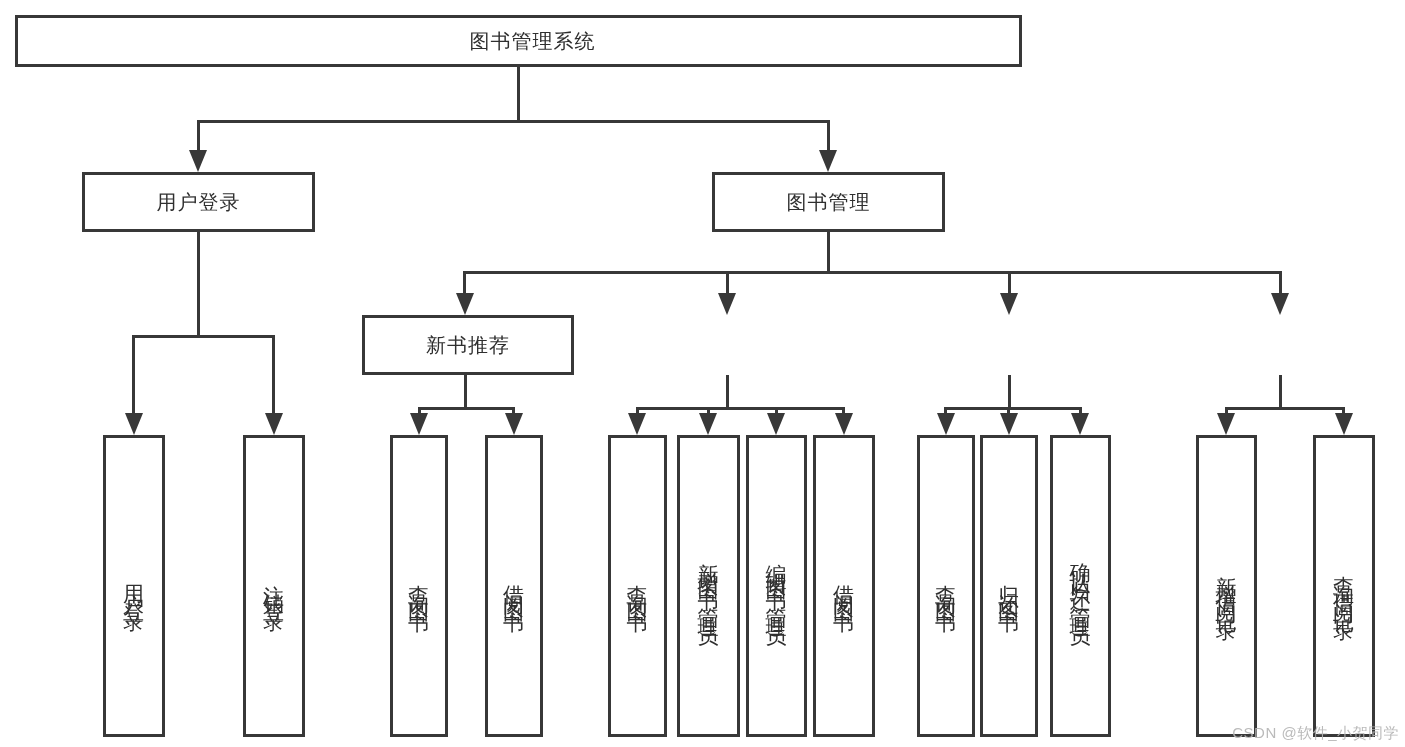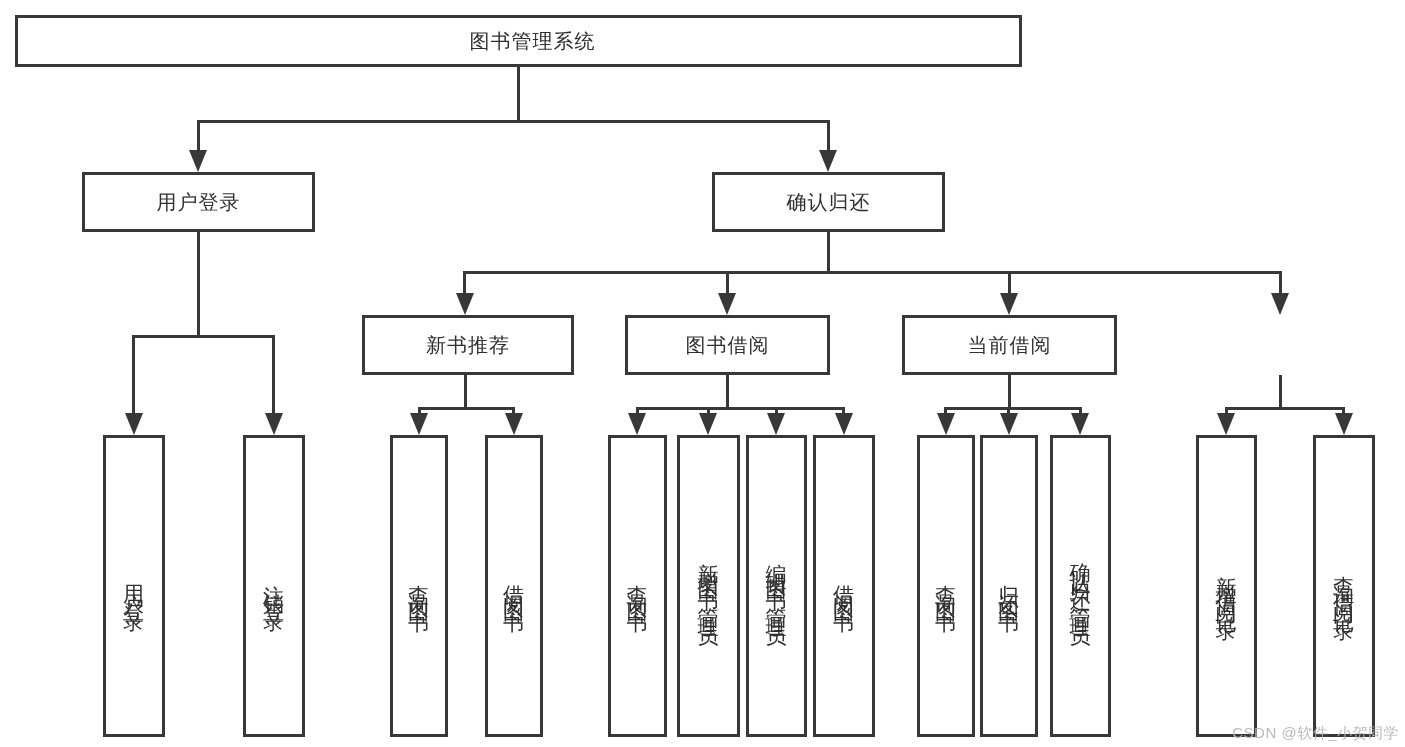--- a/index.html
+++ b/index.html
@@ -41,27 +41,25 @@
 </style>
 </head>
 <body>
 
 <div class="canvas">
 
   <div class="box" style="left:15px;top:15px;width:1007px;height:52px;padding-left:28px;">图书管理系统</div>
 
   <div class="box" style="left:82px;top:172px;width:233px;height:60px;">用户登录</div>
 
-  <div class="box" style="left:712px;top:172px;width:233px;height:60px;">确认归还</div>
+  <div class="box" style="left:712px;top:172px;width:233px;height:60px;">图书管理</div>
 
   <div class="box" style="left:362px;top:315px;width:212px;height:60px;">新书推荐</div>
 
-  <div class="box" style="left:625px;top:315px;width:205px;height:60px;">图书借阅</div>
 
-  <div class="box" style="left:902px;top:315px;width:215px;height:60px;">当前借阅</div>
 
 
   <div class="box leaf" style="left:103px;top:435px;width:62px;height:302px;">
     <span>用户登录</span>
   </div>
   <div class="box leaf" style="left:243px;top:435px;width:62px;height:302px;">
     <span>注销登录</span>
   </div>
 
   <div class="box leaf" style="left:390px;top:435px;width:58px;height:302px;">

